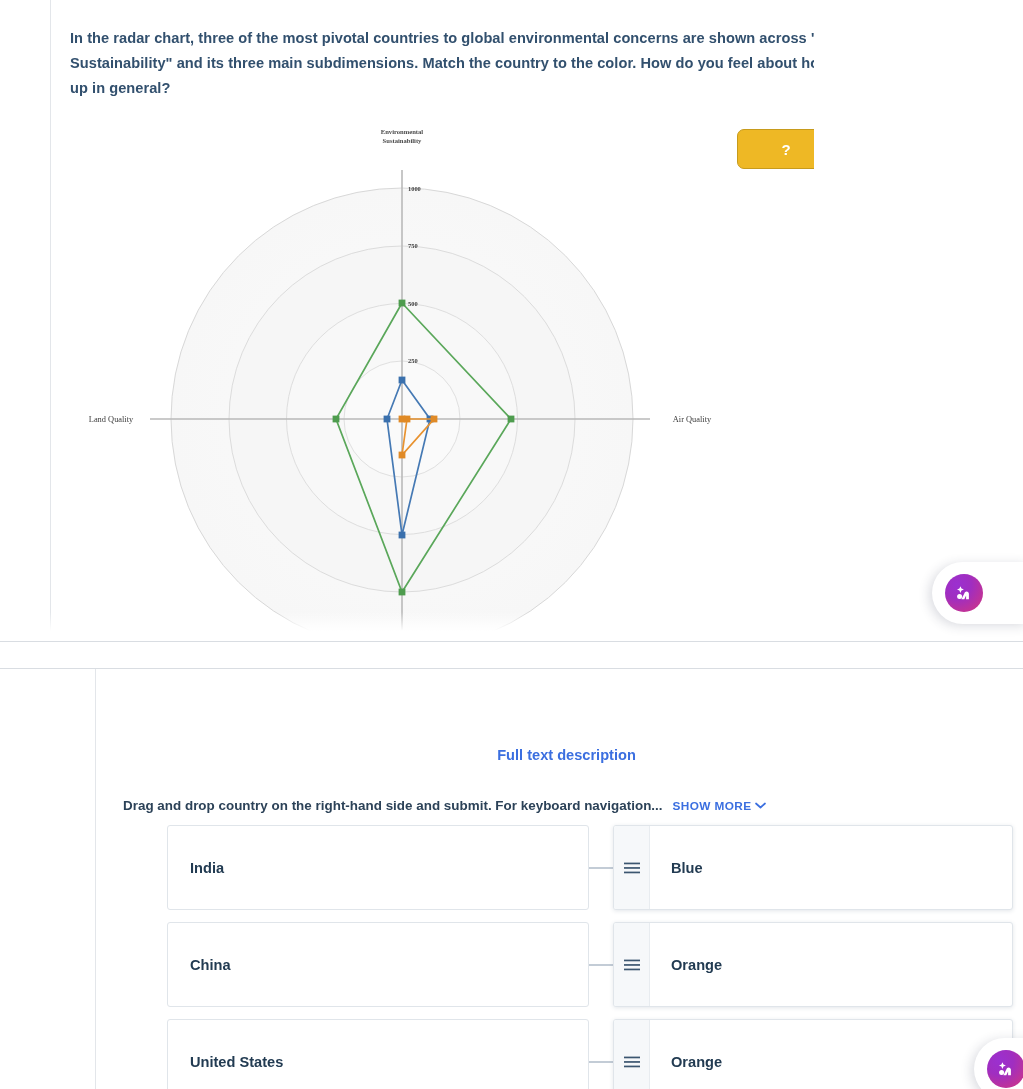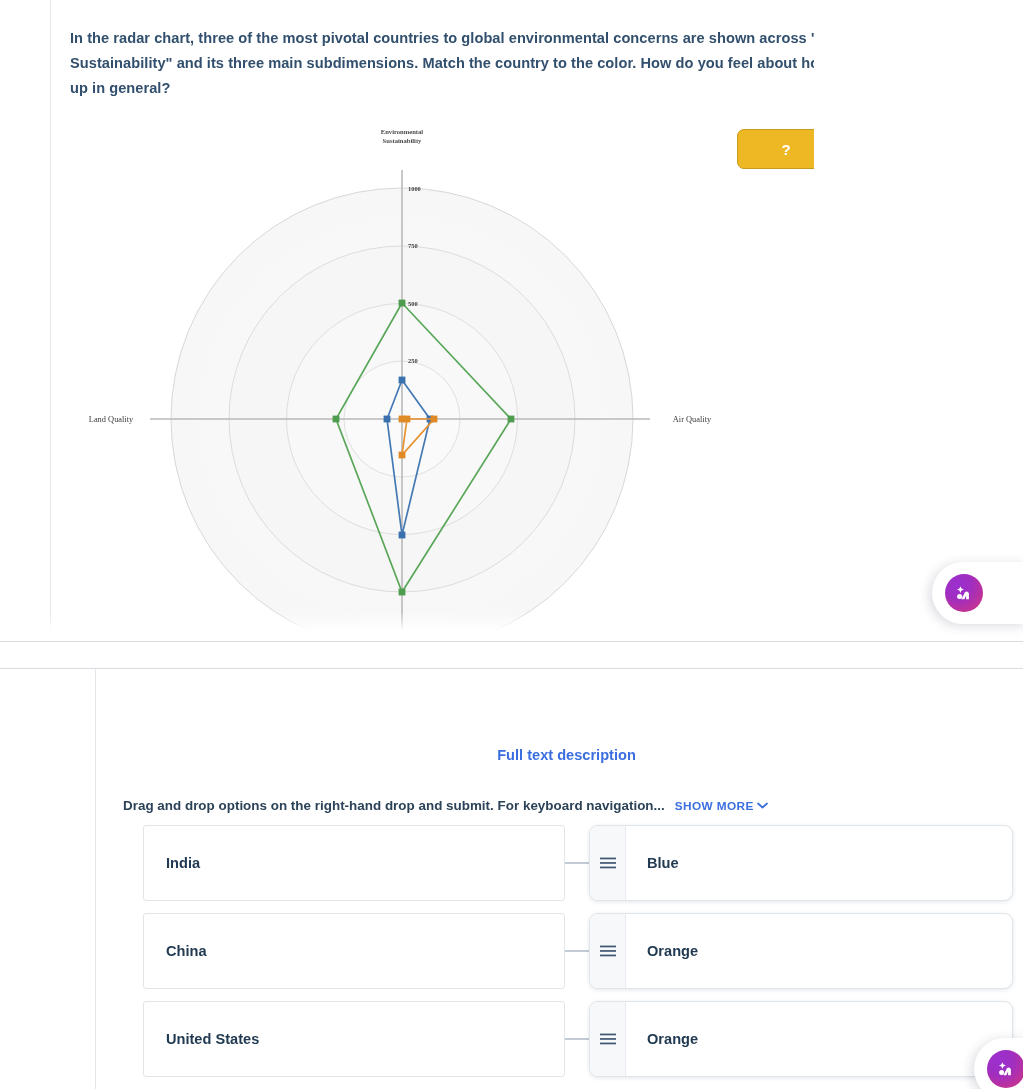--- a/index.html
+++ b/index.html
@@ -157,23 +157,24 @@
   }
 
   
   .match-rows {
     position: absolute;
     left: 143px; top: 156px;
     width: 870px;
   }
   .match-row {
     position: relative;
-    height: 76px;
+    height: 85px;
     display: flex;
     align-items: stretch;
+    margin-left: 24px;
   }
   .prompt-card {
     width: 422px;
     background: #ffffff;
     border: 1px solid #e0e5ea;
     border-radius: 3px;
     display: flex;
     align-items: center;
     padding-left: 22px;
     font-size: 14.6px;
@@ -189,21 +190,21 @@
   .connector i {
     display: block;
     width: 24px;
     height: 2px;
     background: #c3ccd6;
   }
   .answer-card {
     flex: 1;
     background: #ffffff;
     border: 1px solid #e0e5ea;
-    border-radius: 9px;
+    border-radius: 3px;
     display: flex;
     align-items: stretch;
     box-shadow: 0 1px 4px rgba(40,60,90,0.13);
     cursor: grab;
     overflow: hidden;
   }
   .grip {
     width: 36px;
     background: #f6f8fa;
     border-right: 1px solid #e8ecf0;
@@ -325,21 +326,21 @@
 
   <div class="pane-gap"></div>
 
   <div class="bottom-pane">
 
     <div class="rail left-bottom"></div>
 
     <a class="full-text-link" href="#">Full text description</a>
 
     <div class="dnd-instructions">
-      <span>Drag and drop options on the right-hand drop and submit. For keyboard navigation...</span><span class="show-more"><span>SHOW MORE</span><span class="chev">
+      <span>Drag and drop country on the right-hand side and submit. For keyboard navigation...</span><span class="show-more"><span>SHOW MORE</span><span class="chev">
           <svg width="11" height="7" viewBox="0 0 11 7">
             <path d="M1 1.5 L5.5 5.5 L10 1.5" fill="none" stroke="#3b6fe0" stroke-width="1.7" stroke-linecap="round" stroke-linejoin="round"></path>
           </svg></span></span>
     </div>
 
     <div class="match-rows">
 
       <div class="match-row">
         <div class="prompt-card">India</div>
         <div class="connector">

